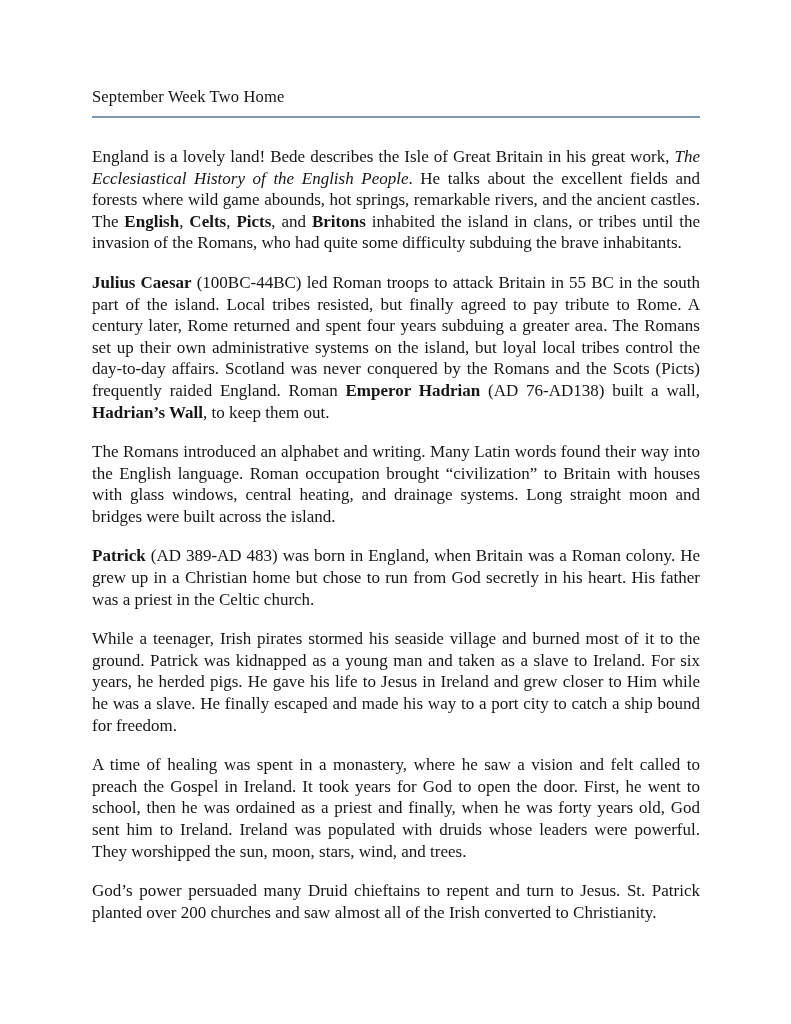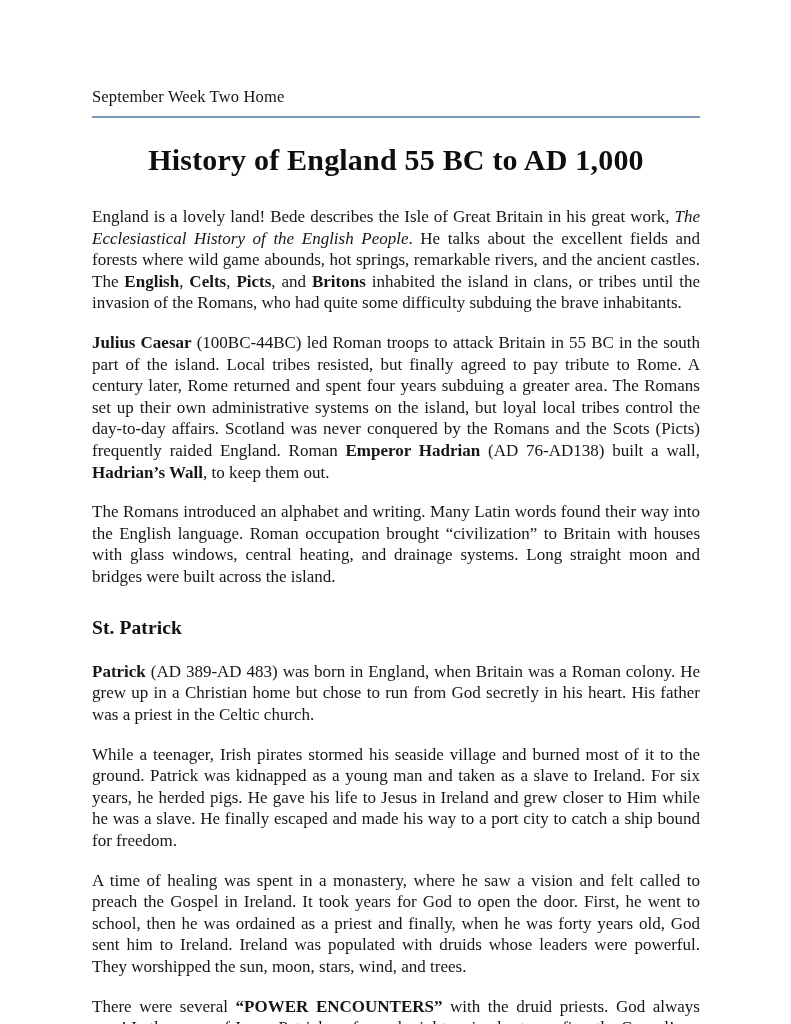--- a/index.html
+++ b/index.html
@@ -80,52 +80,47 @@
 </style>
 </head>
 <body>
 
 <div class="page">
 
   <div class="doc-header">September Week Two Home</div>
 
   <div class="header-rule" style="background: rgb(125, 153, 181);"></div>
 
-  <h1 class="doc-title">History of England 55 BC to AD 1,000</h1>
 
   <div class="body-block">
 
     <p class="para">
       <span>England is a lovely land! Bede describes the Isle of Great Britain in his great work, </span><span class="i">The Ecclesiastical History of the English People</span><span>. He talks about the excellent fields and forests where wild game abounds, hot springs, remarkable rivers, and the ancient castles. The </span><span class="b">English</span><span>, </span><span class="b">Celts</span><span>, </span><span class="b">Picts</span><span>, and </span><span class="b">Britons</span><span> inhabited the island in clans, or tribes until the invasion of the Romans, who had quite some difficulty subduing the brave inhabitants.</span>
     </p>
 
     <p class="para">
       <span class="b">Julius Caesar</span><span> (100BC-44BC) led Roman troops to attack Britain in 55 BC in the south part of the island. Local tribes resisted, but finally agreed to pay tribute to Rome. A century later, Rome returned and spent four years subduing a greater area. The Romans set up their own administrative systems on the island, but loyal local tribes control the day-to-day affairs. Scotland was never conquered by the Romans and the Scots (Picts) frequently raided England. Roman </span><span class="b">Emperor Hadrian</span><span> (AD 76-AD138) built a wall, </span><span class="b">Hadrian’s Wall</span><span>, to keep them out.</span>
     </p>
 
     <p class="para">
       <span>The Romans introduced an alphabet and writing. Many Latin words found their way into the English language. Roman occupation brought “civilization” to Britain with houses with glass windows, central heating, and drainage systems. Long straight moon and bridges were built across the island.</span>
     </p>
 
-    <h2 class="section-head">St. Patrick</h2>
 
     <p class="para">
       <span class="b">Patrick</span><span> (AD 389-AD 483) was born in England, when Britain was a Roman colony. He grew up in a Christian home but chose to run from God secretly in his heart. His father was a priest in the Celtic church.</span>
     </p>
 
     <p class="para">
       <span>While a teenager, Irish pirates stormed his seaside village and burned most of it to the ground. Patrick was kidnapped as a young man and taken as a slave to Ireland. For six years, he herded pigs. He gave his life to Jesus in Ireland and grew closer to Him while he was a slave. He finally escaped and made his way to a port city to catch a ship bound for freedom.</span>
     </p>
 
     <p class="para">
       <span>A time of healing was spent in a monastery, where he saw a vision and felt called to preach the Gospel in Ireland. It took years for God to open the door. First, he went to school, then he was ordained as a priest and finally, when he was forty years old, God sent him to Ireland. Ireland was populated with druids whose leaders were powerful. They worshipped the sun, moon, stars, wind, and trees.</span>
     </p>
 
-    <p class="para">
-      <span>There were several </span><span class="b wide-gap">“POWER  ENCOUNTERS”</span><span> with the druid priests. God always won! In the name of Jesus, Patrick performed mighty miracles to confirm the Gospel!</span>
-    </p>
 
     <p class="para">
       <span>God’s power persuaded many Druid chieftains to repent and turn to Jesus. St. Patrick planted over 200 churches and saw almost all of the Irish converted to Christianity.</span>
     </p>
 
   </div>
 </div>
 
 </body></html>

